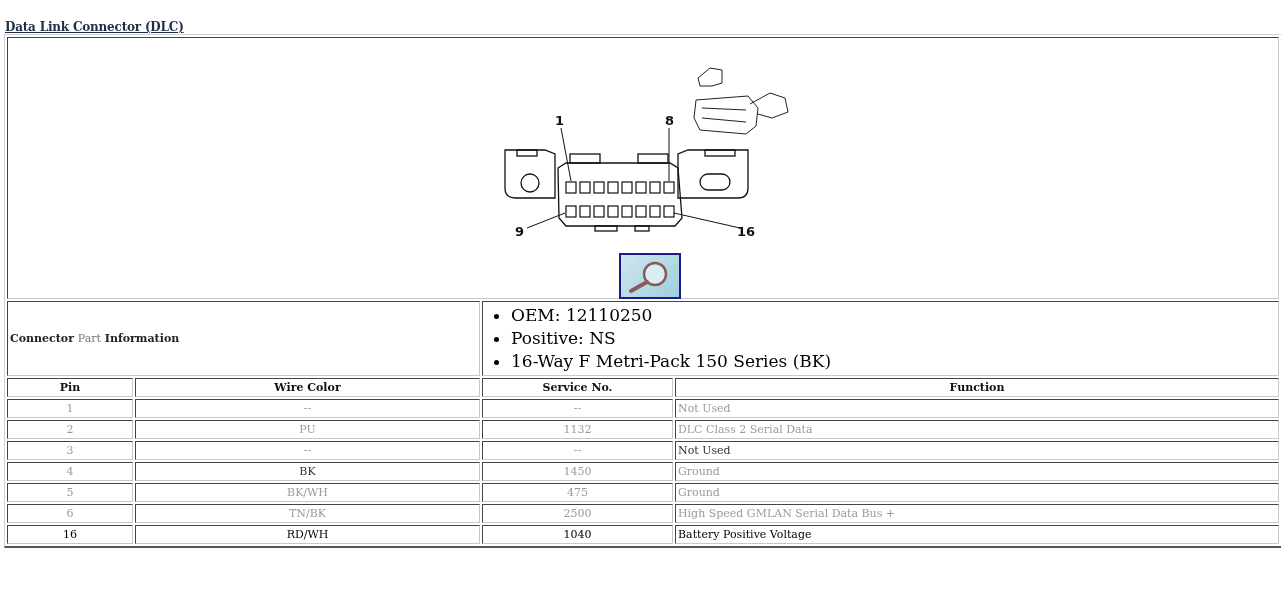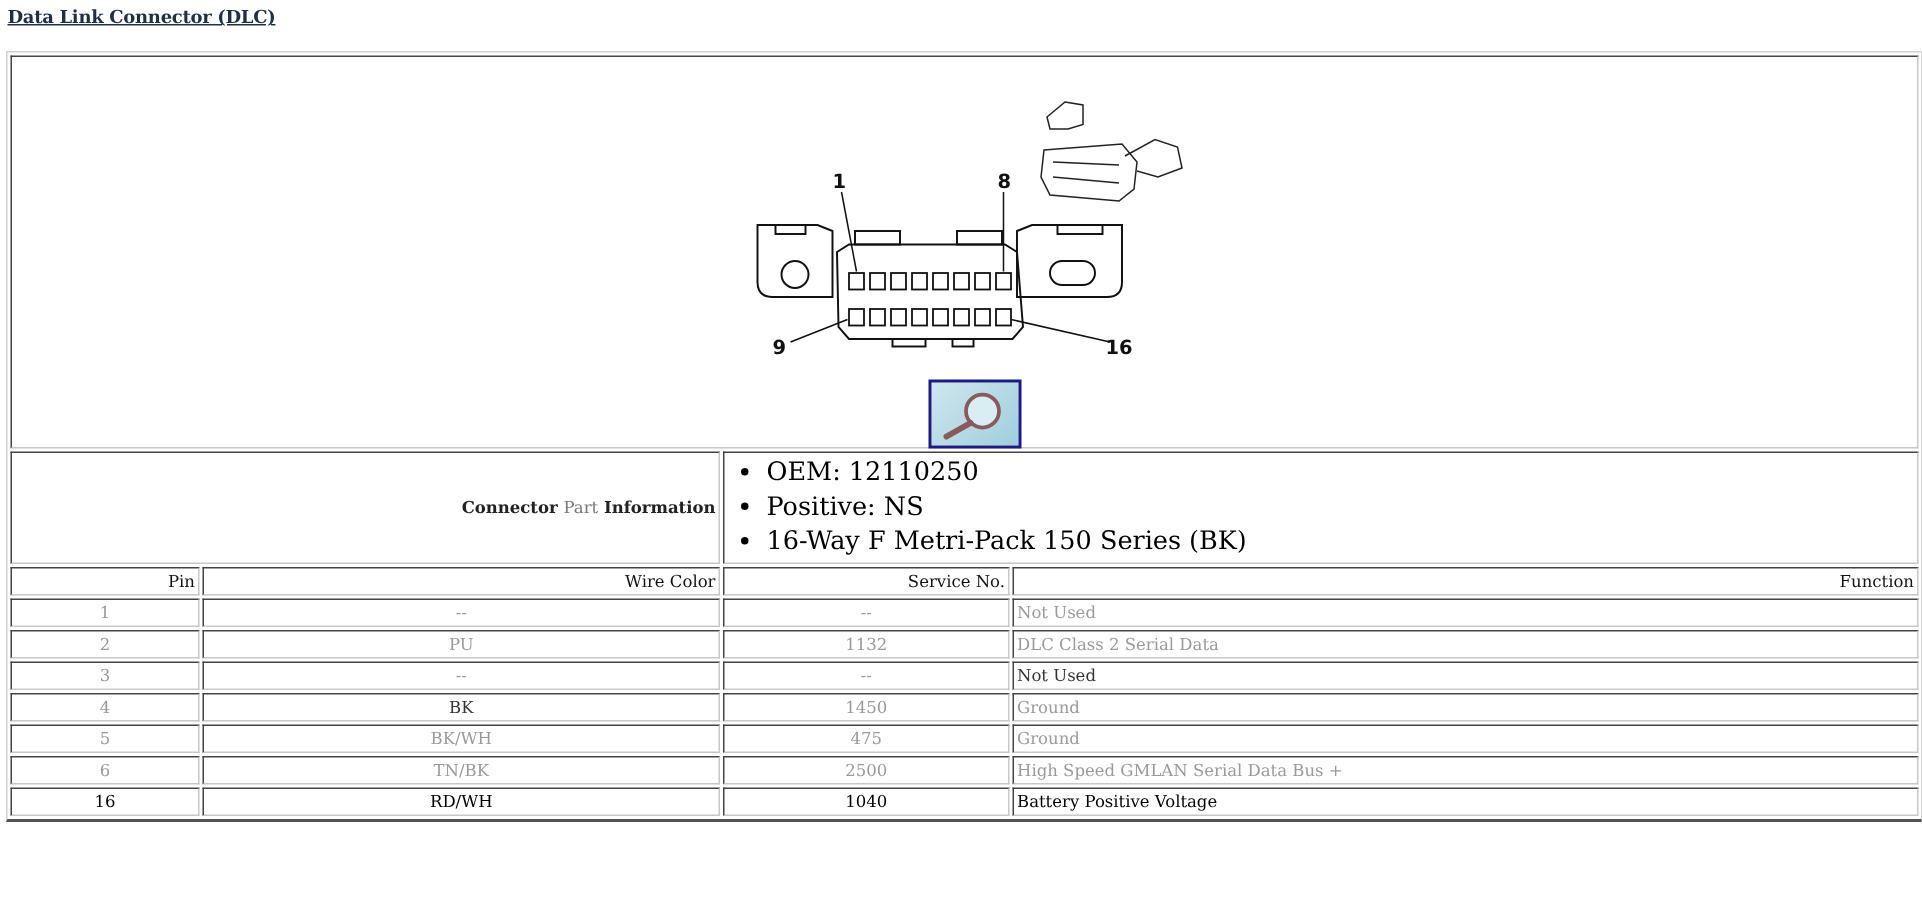--- a/index.html
+++ b/index.html
@@ -1,31 +1,31 @@
 <!DOCTYPE html>
 <html><head>
 <meta charset="utf-8">
 <style>
   html, body { margin:0; padding:0; background:#ffffff; }
   body { width:1281px; height:605px; position:relative; overflow:hidden;
          font-family:"DejaVu Serif","Liberation Serif",serif; color:#000; }
-  .title { position:absolute; left:5px; top:4px; font-size:12px; font-weight:bold;
+  .title { position:absolute; left:5px; top:20px; font-size:12px; font-weight:bold;
            color:#1f2f4a; text-decoration:underline; font-family:"DejaVu Serif",serif; letter-spacing:-0.2px; }
   table.outer { position:absolute; left:4px; top:34px; width:1272px; border-collapse:separate;
                 border-spacing:2px; border:1px solid #d0d0d0; border-right:2px solid #555; border-bottom:2px solid #555; }
   table.outer td, table.outer th { border:1px solid #c8c8c8; border-top:1px solid #444; border-left:1px solid #444;
                 padding:0 2px; font-size:11px; line-height:16px; }
   td.fig { height:260px; text-align:center; vertical-align:top; padding:0; }
   .figwrap { position:relative; width:1266px; height:260px; }
-  th { font-weight:normal; text-align:right; font-size:11.5px; color:#111; height:17px; }
+  th { font-weight:bold; text-align:center; font-size:11.5px; color:#111; height:17px; }
   td.c { text-align:center; }
   tr.grey td { color:#9a9a9a; }
   tr.grey td.dark { color:#333; }
   tr.row td { height:17px; }
-  .info-label { text-align:right; font-weight:bold; font-size:11.5px; color:#222;margin-left:19px; }
+  .info-label { text-align:left; font-weight:bold; font-size:11.5px; color:#222;margin-left:19px; }
   .info-label .soft { color:#777; font-weight:normal; }
   ul.info { margin:2px 0; padding-left:26px; font-size:17px; line-height:23px; }
   ul.info li { list-style:disc; }
   .magnify { position:absolute; left:609px; top:215px; width:62px; height:46px; border:2px solid #1a1a8a;
              background:linear-gradient(135deg,#cfe6ee,#9ecfdc); box-sizing:border-box; cursor:pointer; }
 </style>
 </head>
 <body>
 
 <div class="title">Data Link Connector (DLC)</div>

